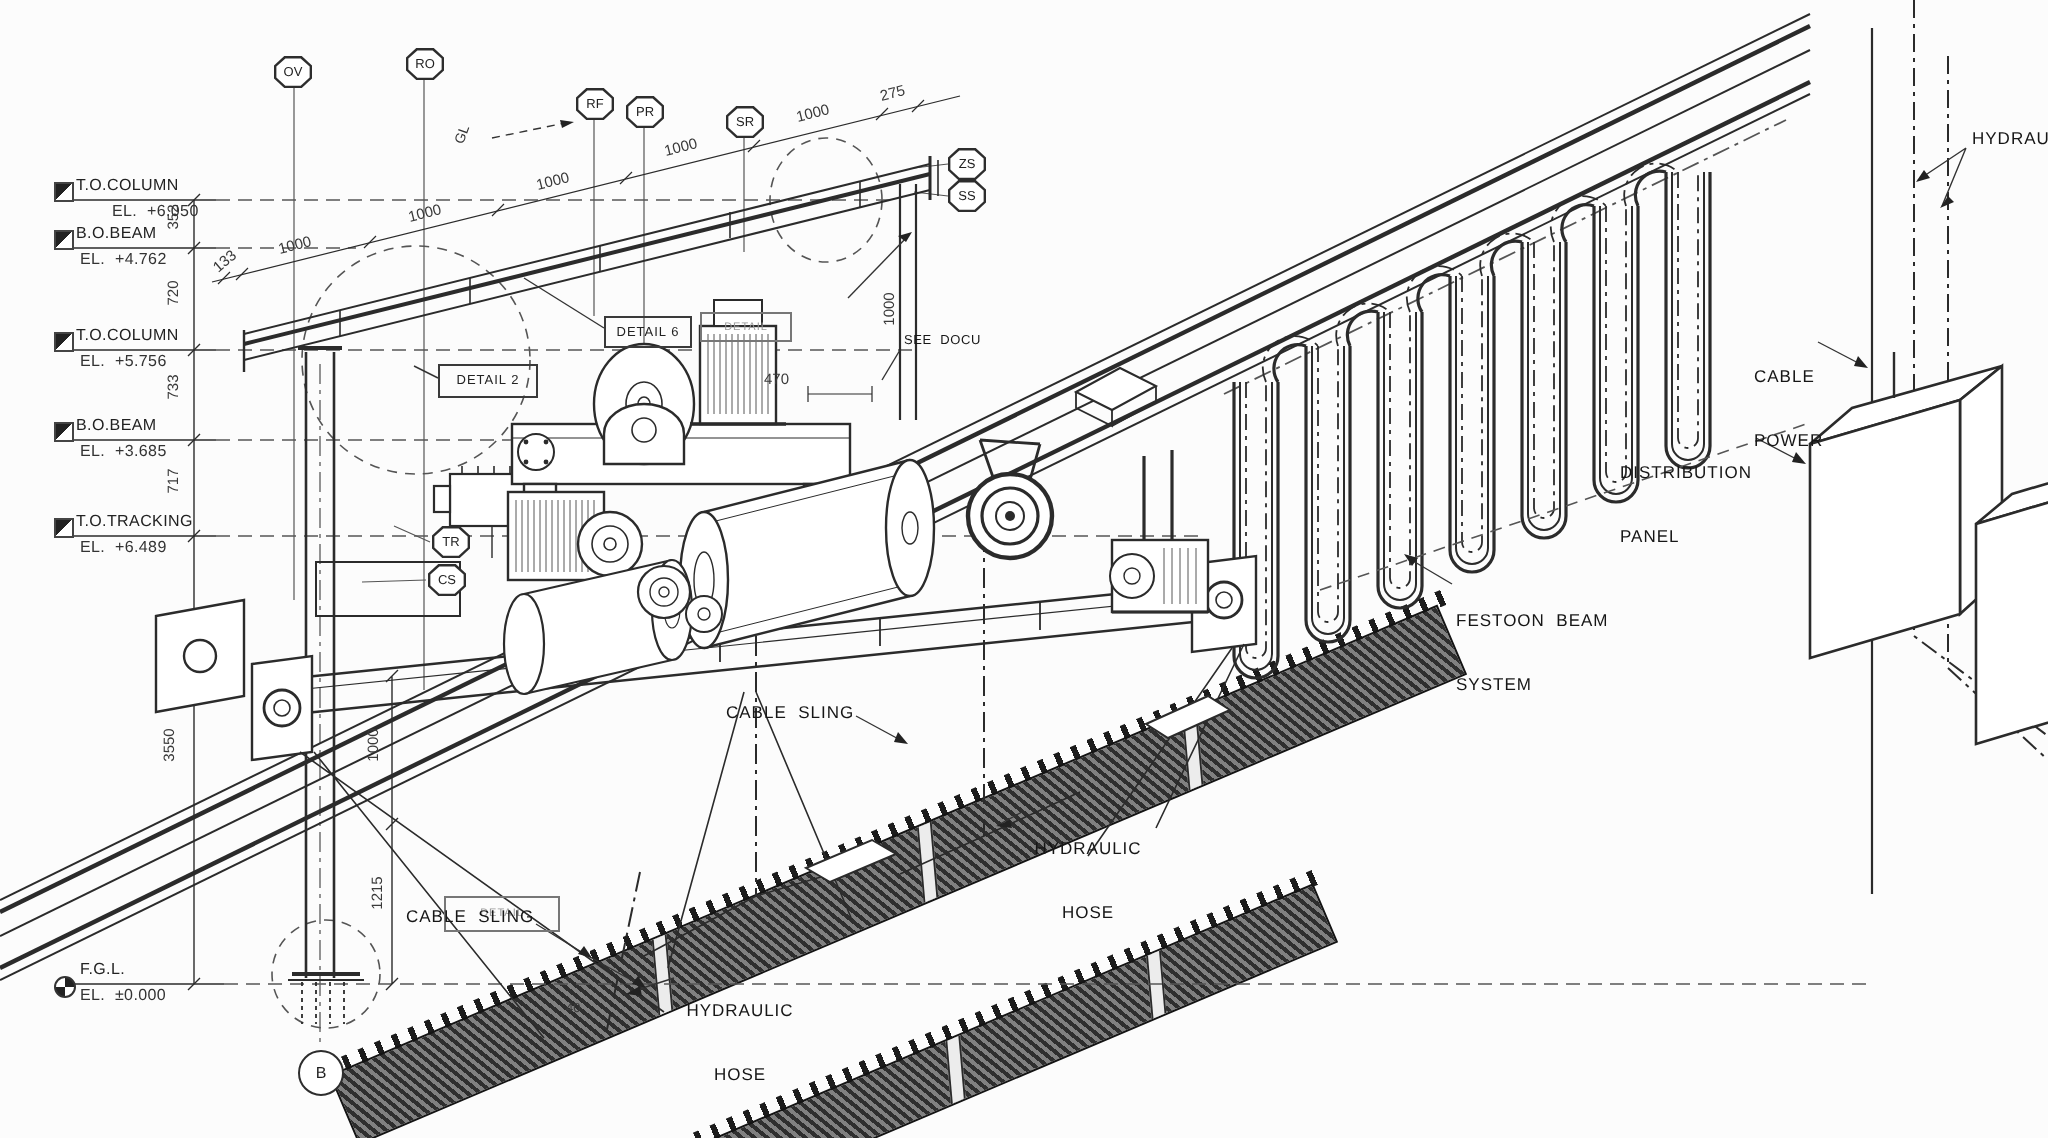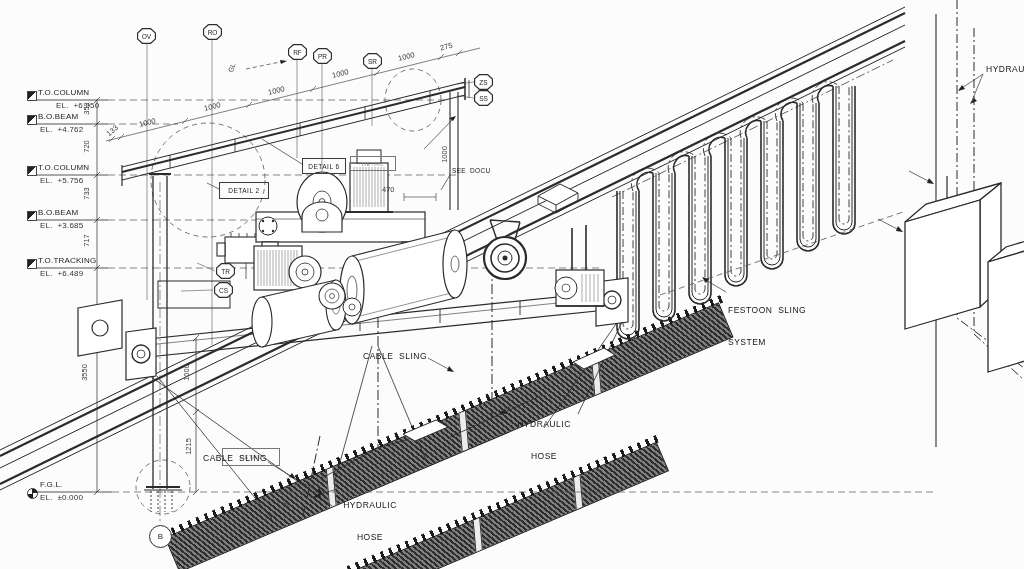--- a/index.html
+++ b/index.html
@@ -376,19 +376,27 @@
   <div class="lbl" style="left:363px;top:351px">CABLE  SLING</div>
   <div class="lbl ctr" style="left:512px;top:398px;width:64px">
     <div>HYDRAULIC</div>
     <div>HOSE</div>
   </div>
   <div class="lbl ctr" style="left:338px;top:479px;width:64px">
     <div>HYDRAULIC</div>
     <div>HOSE</div>
   </div>
   <div class="lbl" style="left:203px;top:453px">CABLE  SLING</div>
+  <div class="lbl" style="left:877px;top:162px">
+    <div>CABLE</div>
+    <div>POWER</div>
+  </div>
+  <div class="lbl" style="left:810px;top:210px">
+    <div>DISTRIBUTION</div>
+    <div>PANEL</div>
+  </div>
   <div class="lbl" style="left:728px;top:284px">
-    <div>FESTOON  SLING</div>
+    <div>FESTOON  BEAM</div>
     <div>SYSTEM</div>
   </div>
   <div class="lbl" style="left:986px;top:64px">HYDRAULIC</div>
 
 </div>
 
 </body></html>

